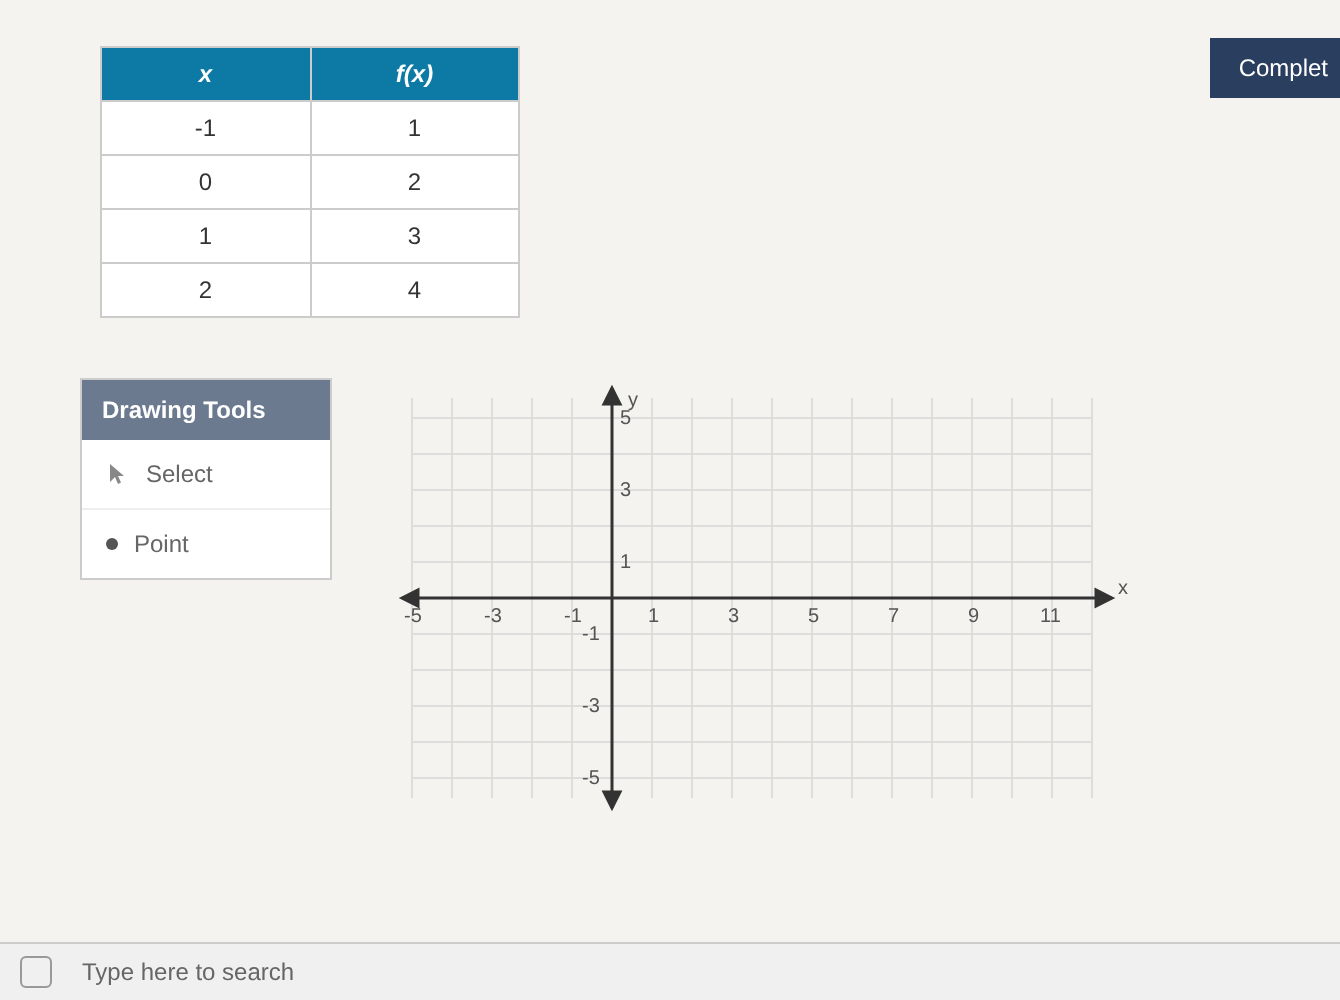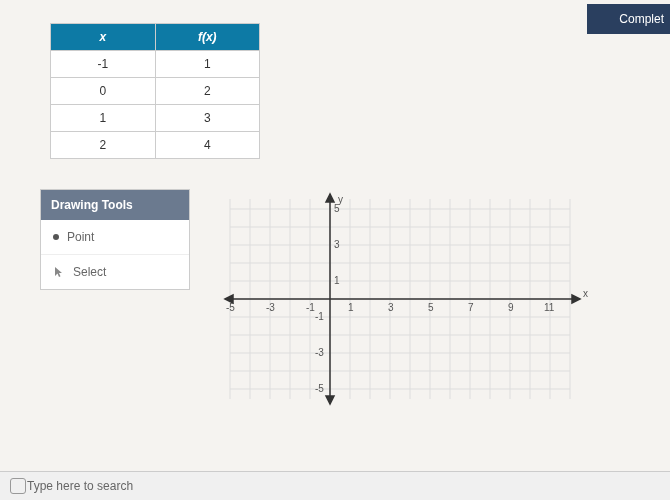--- a/index.html
+++ b/index.html
@@ -12,25 +12,25 @@
       position: relative;
       color: #333;
     }
     .instructions {
       padding: 10px 20px 5px 40px;
       font-size: 14px;
       line-height: 1.5;
     }
     .complete-btn {
       position: absolute;
-      top: 4px;
+      top: 19px;
       right: 0;
       background: #2a3f5f;
       color: #fff;
-      padding: 8px 6px 8px 32px;
+      padding: 8px 6px 8px 14px;
       font-size: 12px;
       border: none;
     }
     .content-area {
       padding: 0 20px 0 40px;
       position: relative;
     }
     .value-table {
       border-collapse: collapse;
       margin: 8px 0 0 10px;
@@ -52,21 +52,21 @@
       text-align: center;
       background: #fff;
     }
     .tools-graph {
       display: flex;
       margin-top: 30px;
       gap: 30px;
     }
     .drawing-tools {
       border: 1px solid #ccc;
-      width: 150px;
+      width: 126px;
       background: #fff;
       align-self: flex-start;
     }
     .tools-header {
       background: #6b7a8f;
       color: #fff;
       padding: 8px 10px;
       font-size: 12px;
       font-weight: bold;
     }
@@ -91,21 +91,21 @@
       bottom: 0;
       left: 0;
       right: 0;
       background: #f0f0f0;
       border-top: 1px solid #ccc;
       padding: 6px 10px;
       font-size: 12px;
       color: #666;
       display: flex;
       align-items: center;
-      gap: 1px;
+      gap: 15px;
     }
     .search-icon-box {
       width: 16px; height: 16px;
       border: 1px solid #999;
       border-radius: 3px;
       display: inline-block;
     }
     .arrow-icon svg { display: block; }
   </style>
 </head>
@@ -142,31 +142,31 @@
         <td>2</td>
         <td>4</td>
       </tr>
     </tbody>
   </table>
 
   <div class="tools-graph">
 
     <div class="drawing-tools">
       <div class="tools-header">Drawing Tools</div>
-      <div class="tool-item">
-        <span style="width:6px;height:6px;background:#555;border-radius:50%;display:inline-block"></span>
-        <span>Point</span>
-      </div>
       <div class="tool-item">
         <span class="arrow-icon">
           <svg width="12" height="12" viewBox="0 0 12 12">
               <path d="M2 1 L2 10 L4.5 7.5 L6 11 L7.5 10.3 L6 7 L9 7 Z" fill="#888"></path>
             </svg>
         </span>
         <span>Select</span>
+      </div>
+      <div class="tool-item">
+        <span style="width:6px;height:6px;background:#555;border-radius:50%;display:inline-block"></span>
+        <span>Point</span>
       </div>
     </div>
 
     <div class="graph-container">
       <svg class="graph-svg" width="420" height="230">
 
         <g stroke="#ddd" stroke-width="1">
 
           <line x1="10" y1="10" x2="10" y2="210"></line>
           <line x1="30" y1="10" x2="30" y2="210"></line>

